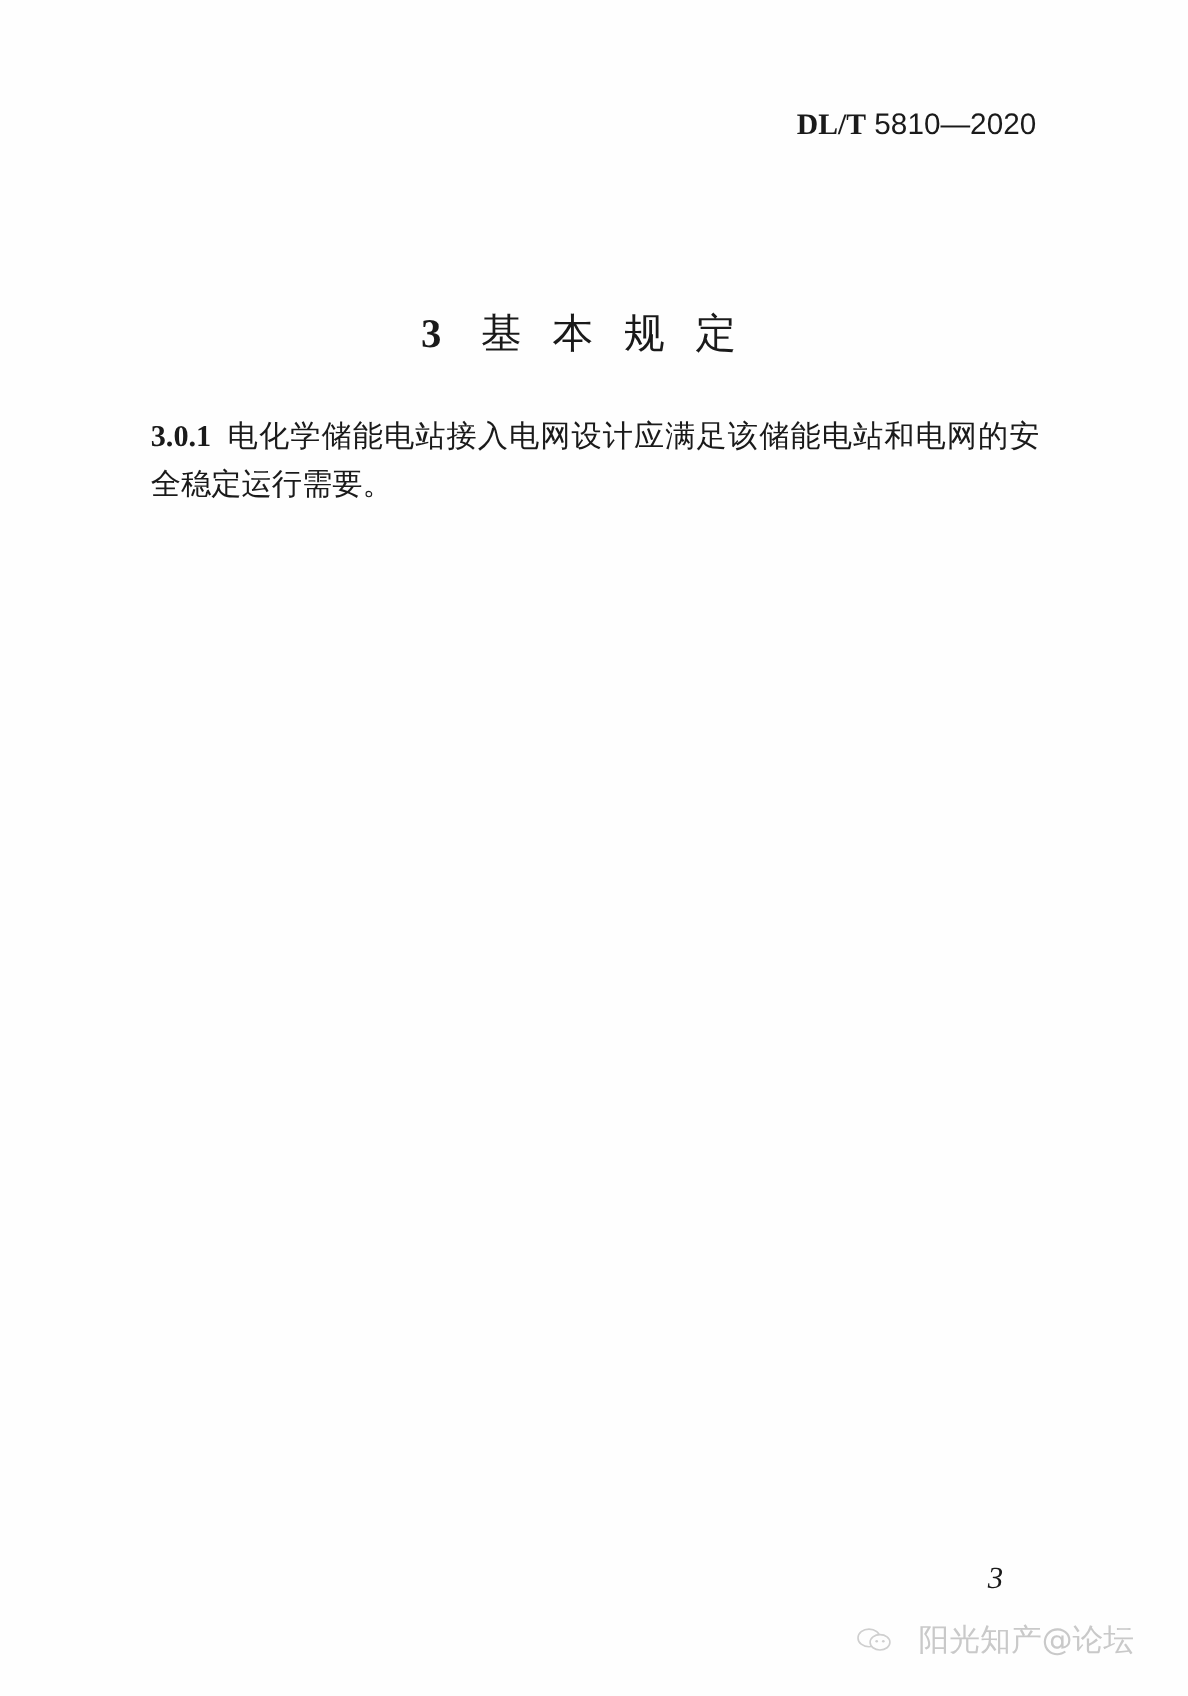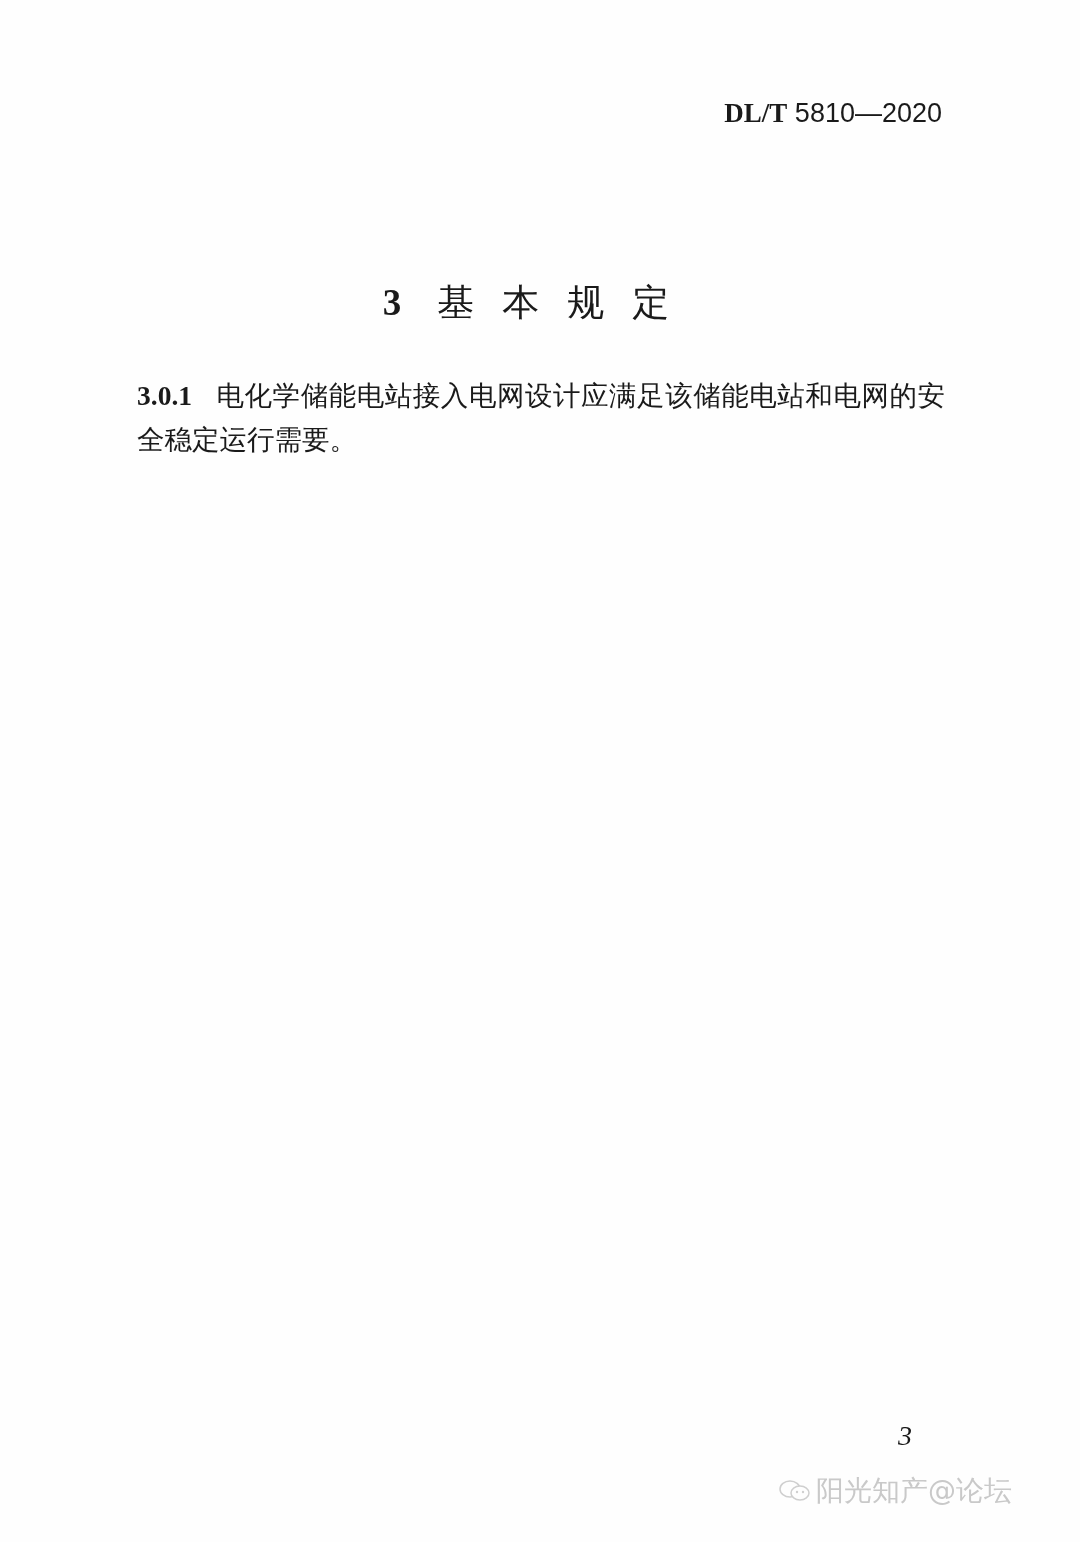--- a/index.html
+++ b/index.html
@@ -17,28 +17,28 @@
     position: absolute; top: 262px; left: 0; width: 1080px; text-align: center; font-size: 37px;
     letter-spacing: 28px;
     margin-top: 16px;
   }
   .chapter .num { font-weight: bold; font-family: "Liberation Serif", serif; margin-right: 8px; }
   .body-text {
     position: absolute; left: 137px; top: 374px; width: 808px; font-size: 27.5px; line-height: 43.5px;
     text-align: justify;
   }
   .clause { margin: 0; }
-  .clause .cnum { font-family: "Liberation Serif", serif; font-weight: bold; margin-right: 24px; }
+  .clause .cnum { font-family: "Liberation Serif", serif; font-weight: bold; margin-right: 14px; }
   .page-num {
     position: absolute; left: 898px; top: 1420px; font-size: 28px; font-style: italic;
     font-family: "Liberation Serif", serif;
   }
   .watermark {
     position: absolute; left: 778px; top: 1472px; font-size: 28px; color: #c9c9c9;
-    font-family: "DejaVu Sans", sans-serif; white-space: nowrap; display: flex; align-items: center; gap: 4px;
+    font-family: "DejaVu Sans", sans-serif; white-space: nowrap; display: flex; align-items: center; gap: 23px;
   }
   .wm-icon { width: 34px; height: 26px; position: relative; }
 </style>
 </head>
 <body>
 
 <div class="std-code">
   <span class="pre">DL/T</span>
   <span>5810—2020</span>
 </div>

